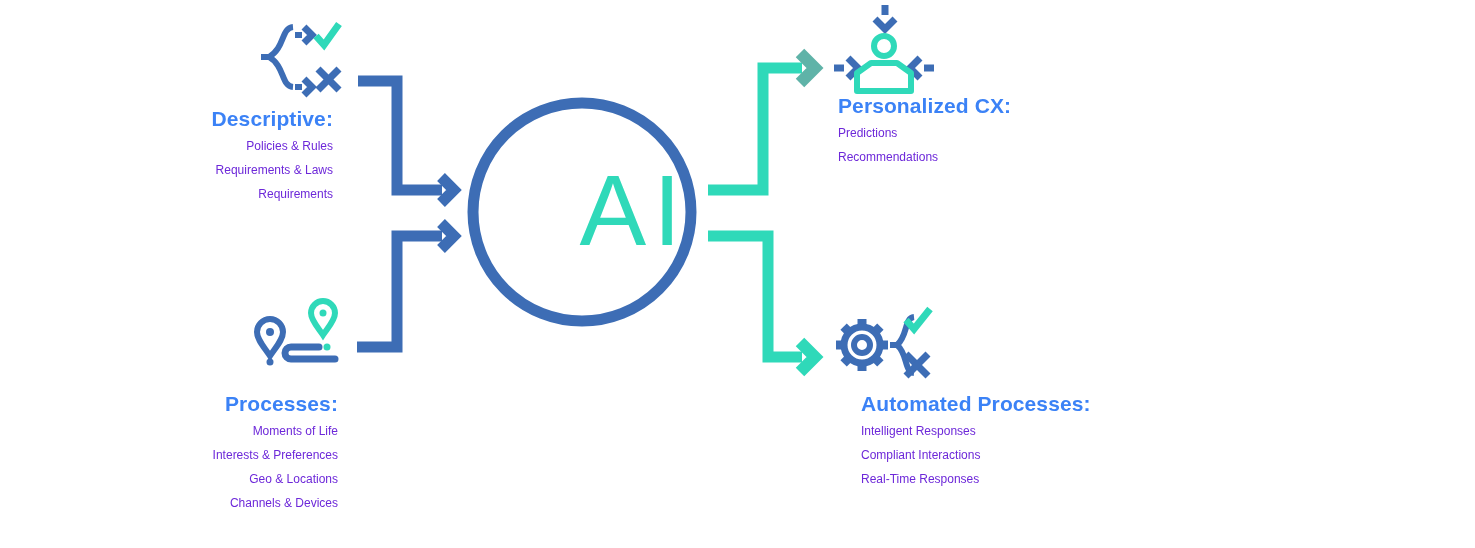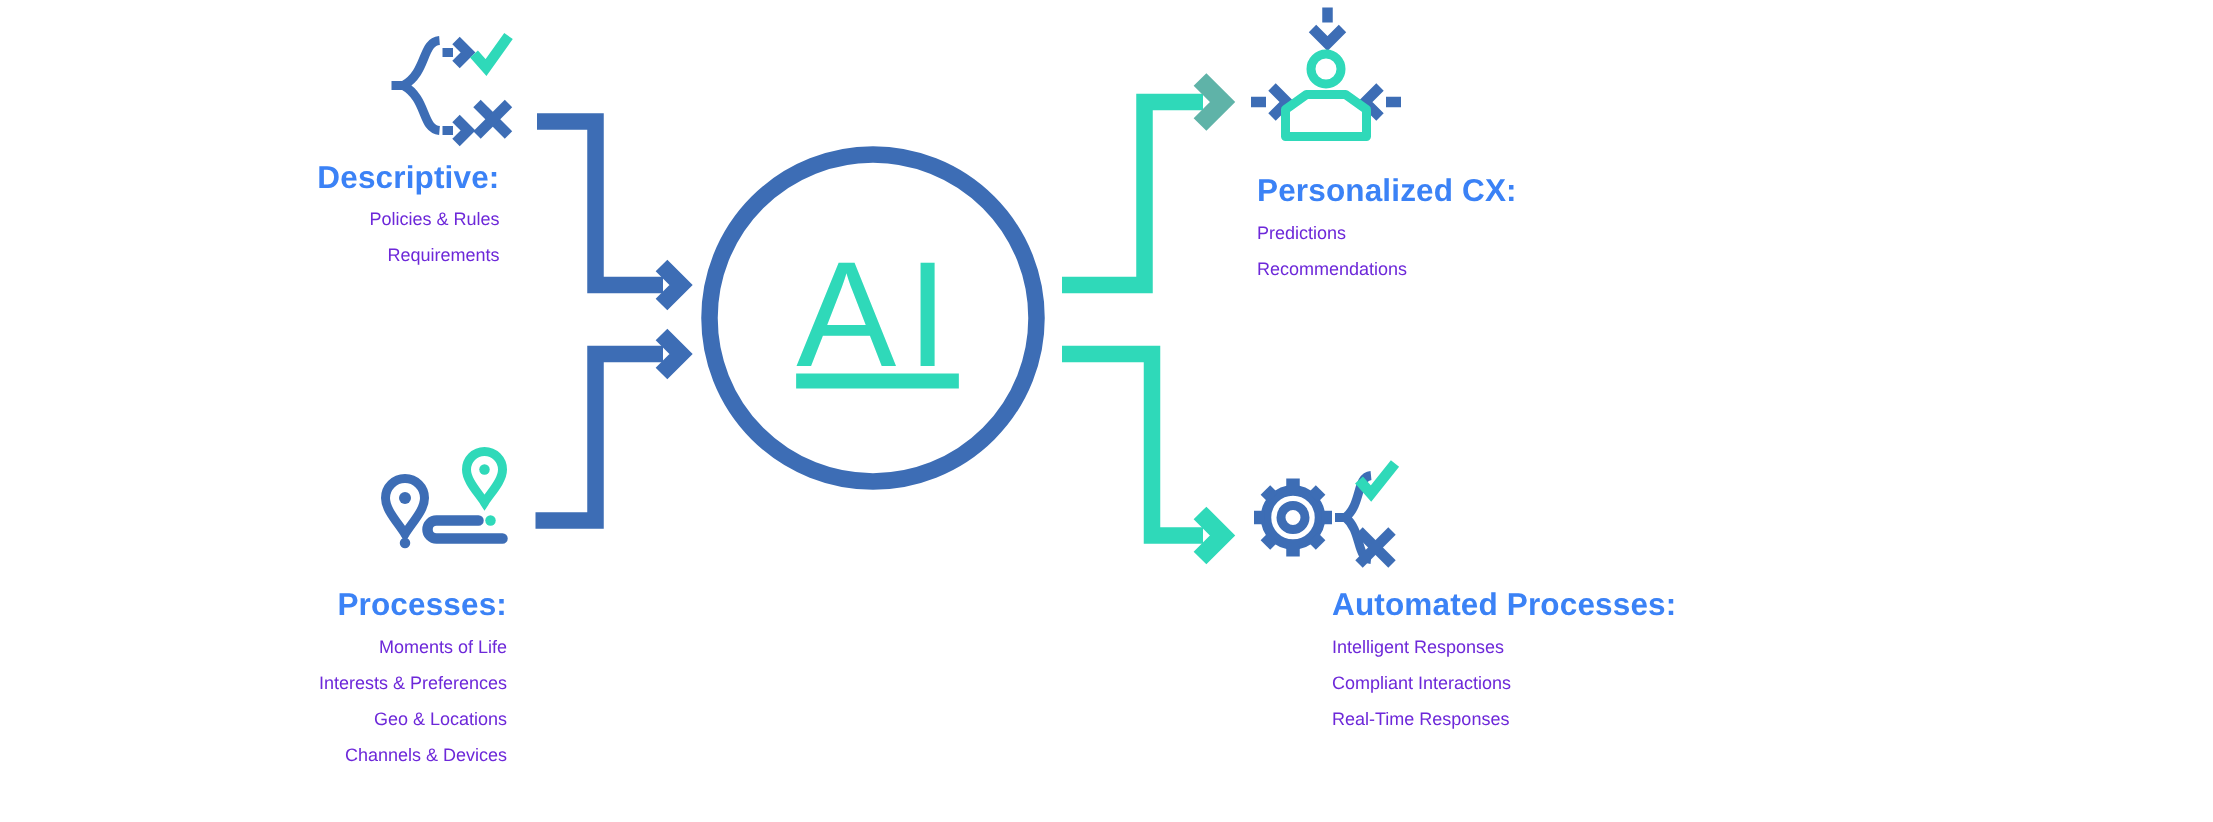--- a/index.html
+++ b/index.html
@@ -9,22 +9,22 @@
   }
   .layer{position:absolute;left:0;top:0;}
   .icon{position:absolute;}
   .block{position:absolute;}
   .block .title{font-size:21px;font-weight:700;color:#3b82f6;line-height:24px;margin-bottom:3px;letter-spacing:0.1px;}
   .block .item{font-size:12px;color:#6d28d9;line-height:24px;}
   .align-right{text-align:right;}
   .align-left{text-align:left;}
   #ai-label{
     position:absolute;left:482px;top:157px;width:206px;height:106px;
-    line-height:106px;text-align:center;font-size:100px;font-weight:300;
-    color:#2fd9b9;letter-spacing:7px;text-decoration:underline;
+    line-height:106px;text-align:right;font-size:100px;font-weight:300;
+    color:#2fd9b9;letter-spacing:7px;
   }
 </style>
 </head>
 <body>
 
 <div id="canvas">
 
   <svg class="layer" width="1475" height="548" viewBox="0 0 1475 548">
 
     <g stroke="#3d6db5" stroke-width="11" fill="none" stroke-linejoin="miter">
@@ -115,37 +115,38 @@
     <path d="M 82,22 L 90,31 L 106,11" fill="none" stroke="#2fd9b9" stroke-width="7"></path>
     <g fill="none" stroke="#3d6db5" stroke-width="7">
       <path d="M 82,56 L 104,78"></path>
       <path d="M 104,56 L 82,78"></path>
     </g>
   </svg>
 
   <div class="block align-right" style="left:93px;top:107px;width:240px;">
     <div class="title">Descriptive:</div>
     <div class="item">Policies &amp; Rules</div>
+    <div class="item">Requirements &amp; Laws</div>
     <div class="item">Requirements</div>
   </div>
 
   <div class="block align-right" style="left:98px;top:392px;width:240px;">
     <div class="title">Processes:</div>
     <div class="item">Moments of Life</div>
     <div class="item">Interests &amp; Preferences</div>
     <div class="item">Geo &amp; Locations</div>
     <div class="item">Channels &amp; Devices</div>
   </div>
 
-  <div class="block align-left" style="left:838px;top:116px;width:280px;">
+  <div class="block align-left" style="left:838px;top:94px;width:280px;">
     <div class="title">Personalized CX:</div>
     <div class="item">Predictions</div>
     <div class="item">Recommendations</div>
   </div>
 
-  <div class="block align-left" style="left:888px;top:392px;width:280px;">
+  <div class="block align-left" style="left:861px;top:392px;width:280px;">
     <div class="title">Automated Processes:</div>
     <div class="item">Intelligent Responses</div>
     <div class="item">Compliant Interactions</div>
     <div class="item">Real-Time Responses</div>
   </div>
 
 </div>
 
 </body></html>

